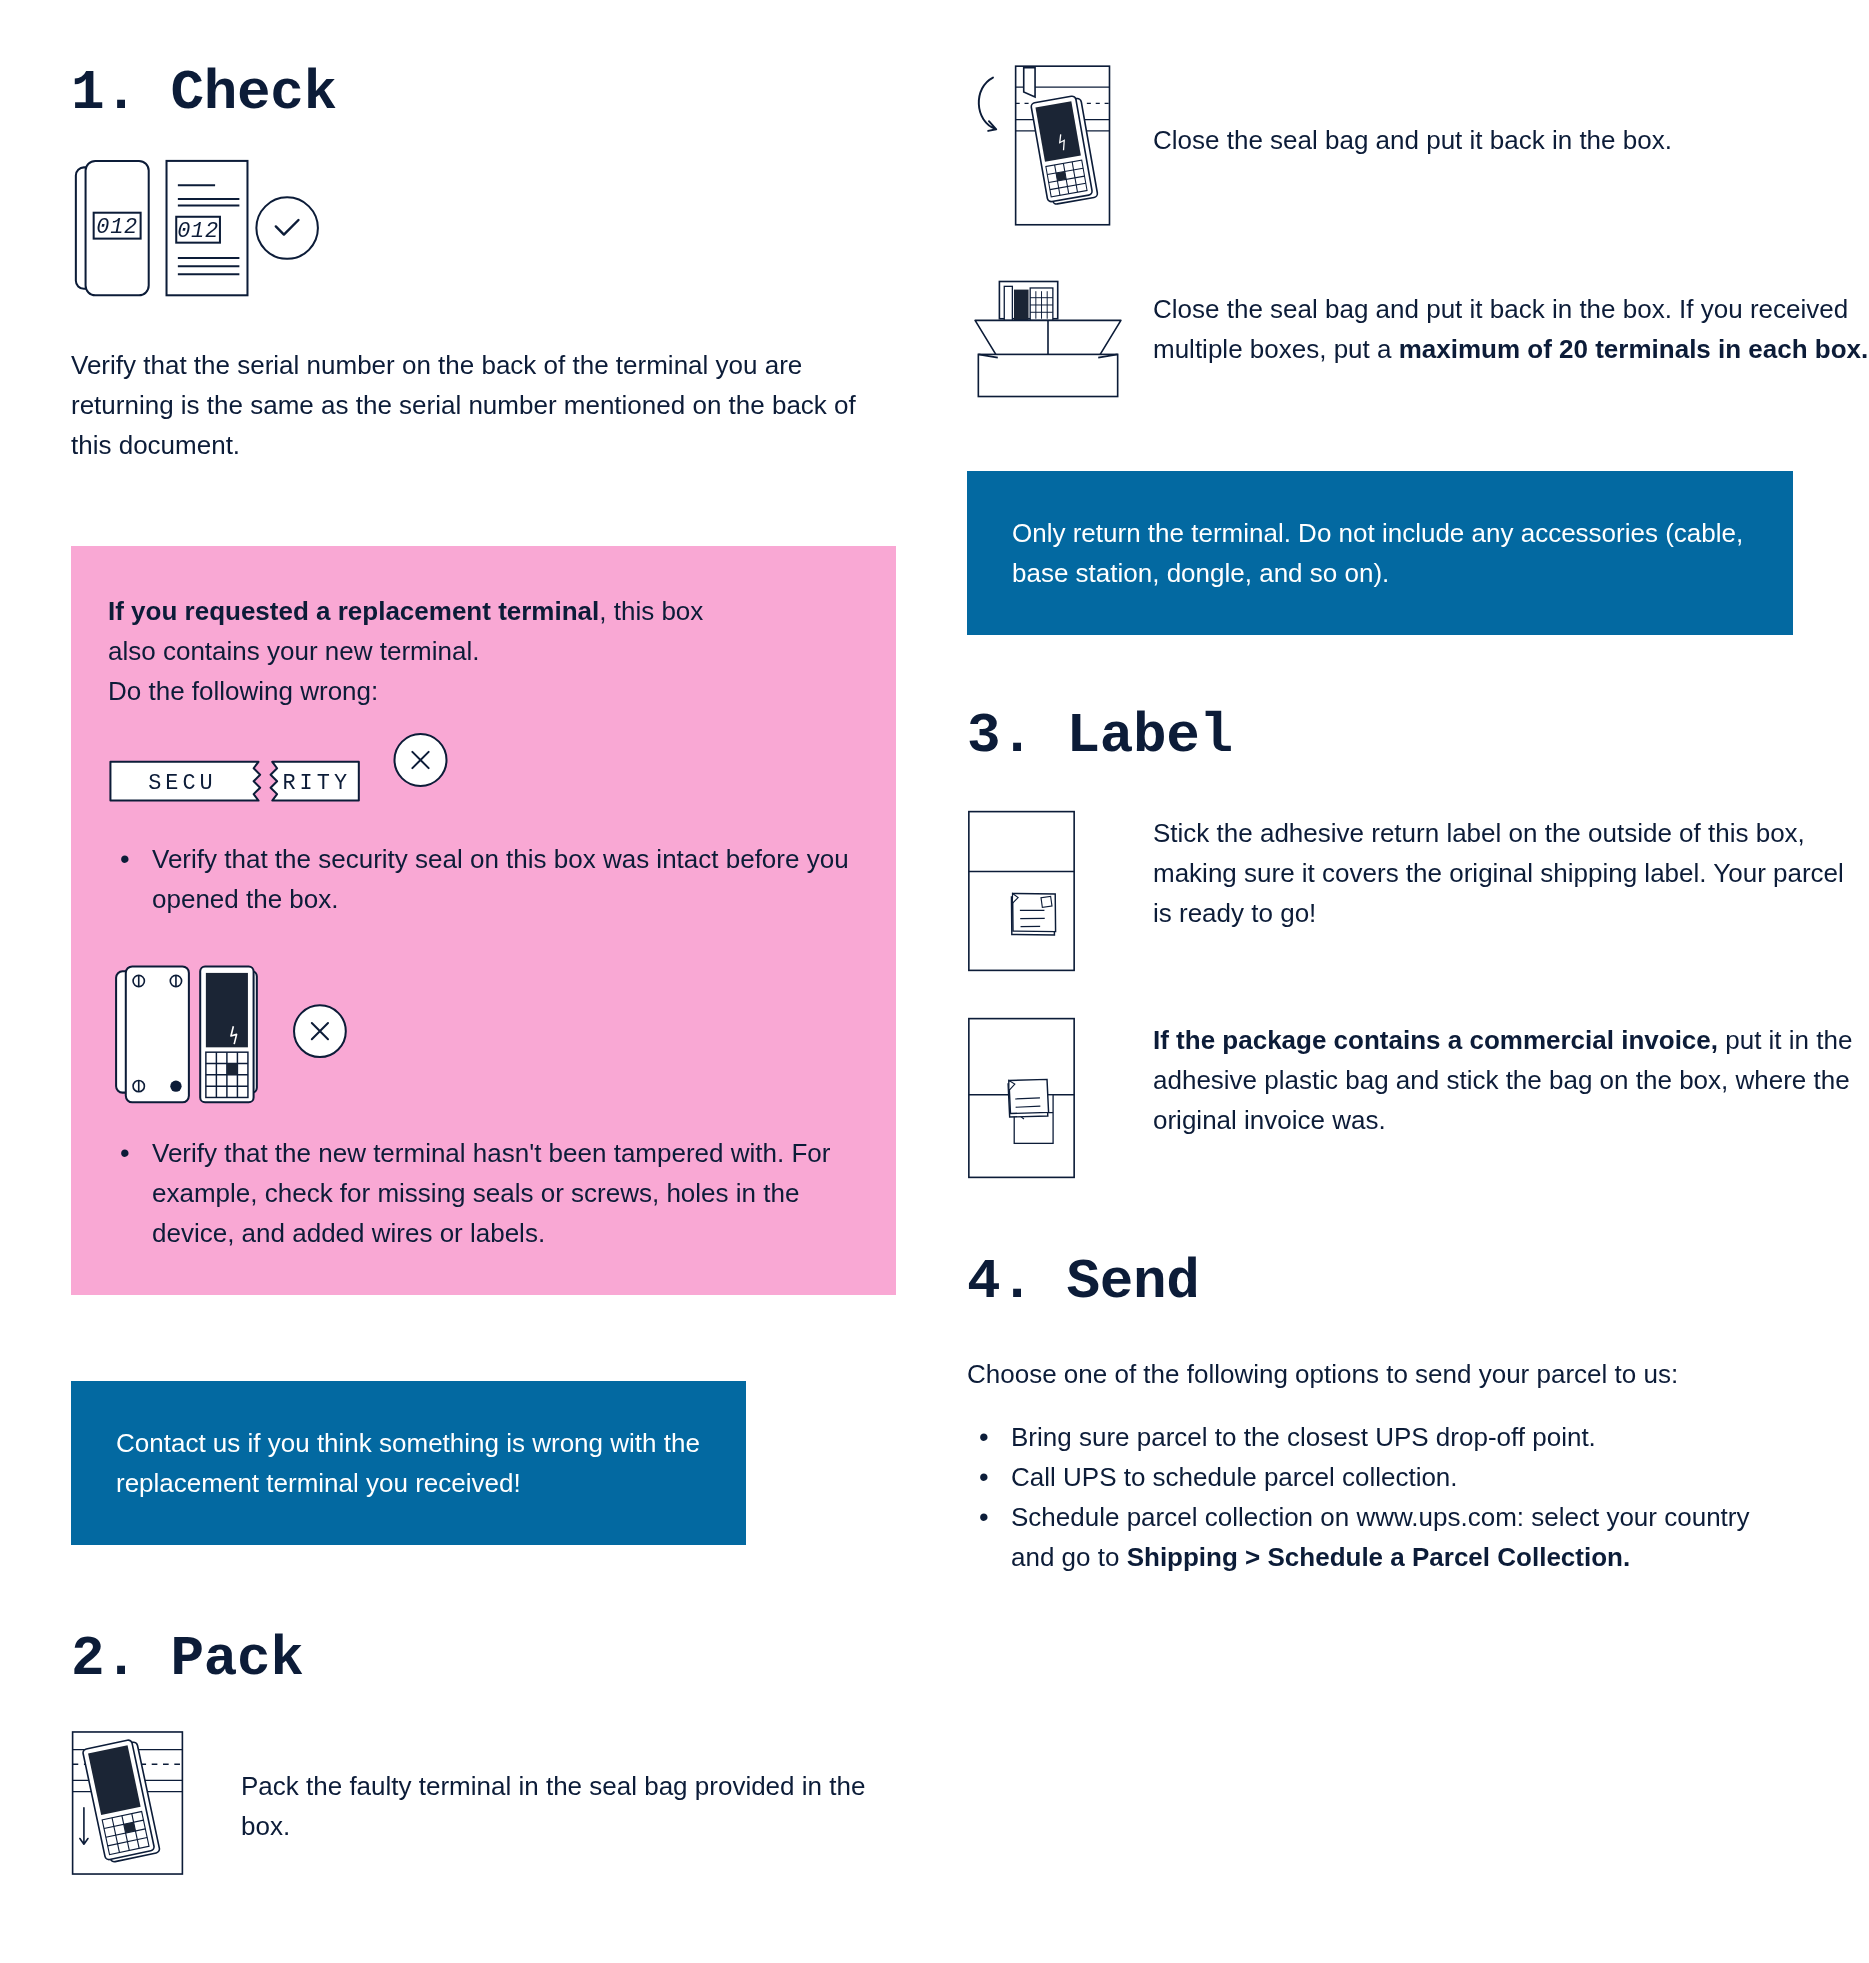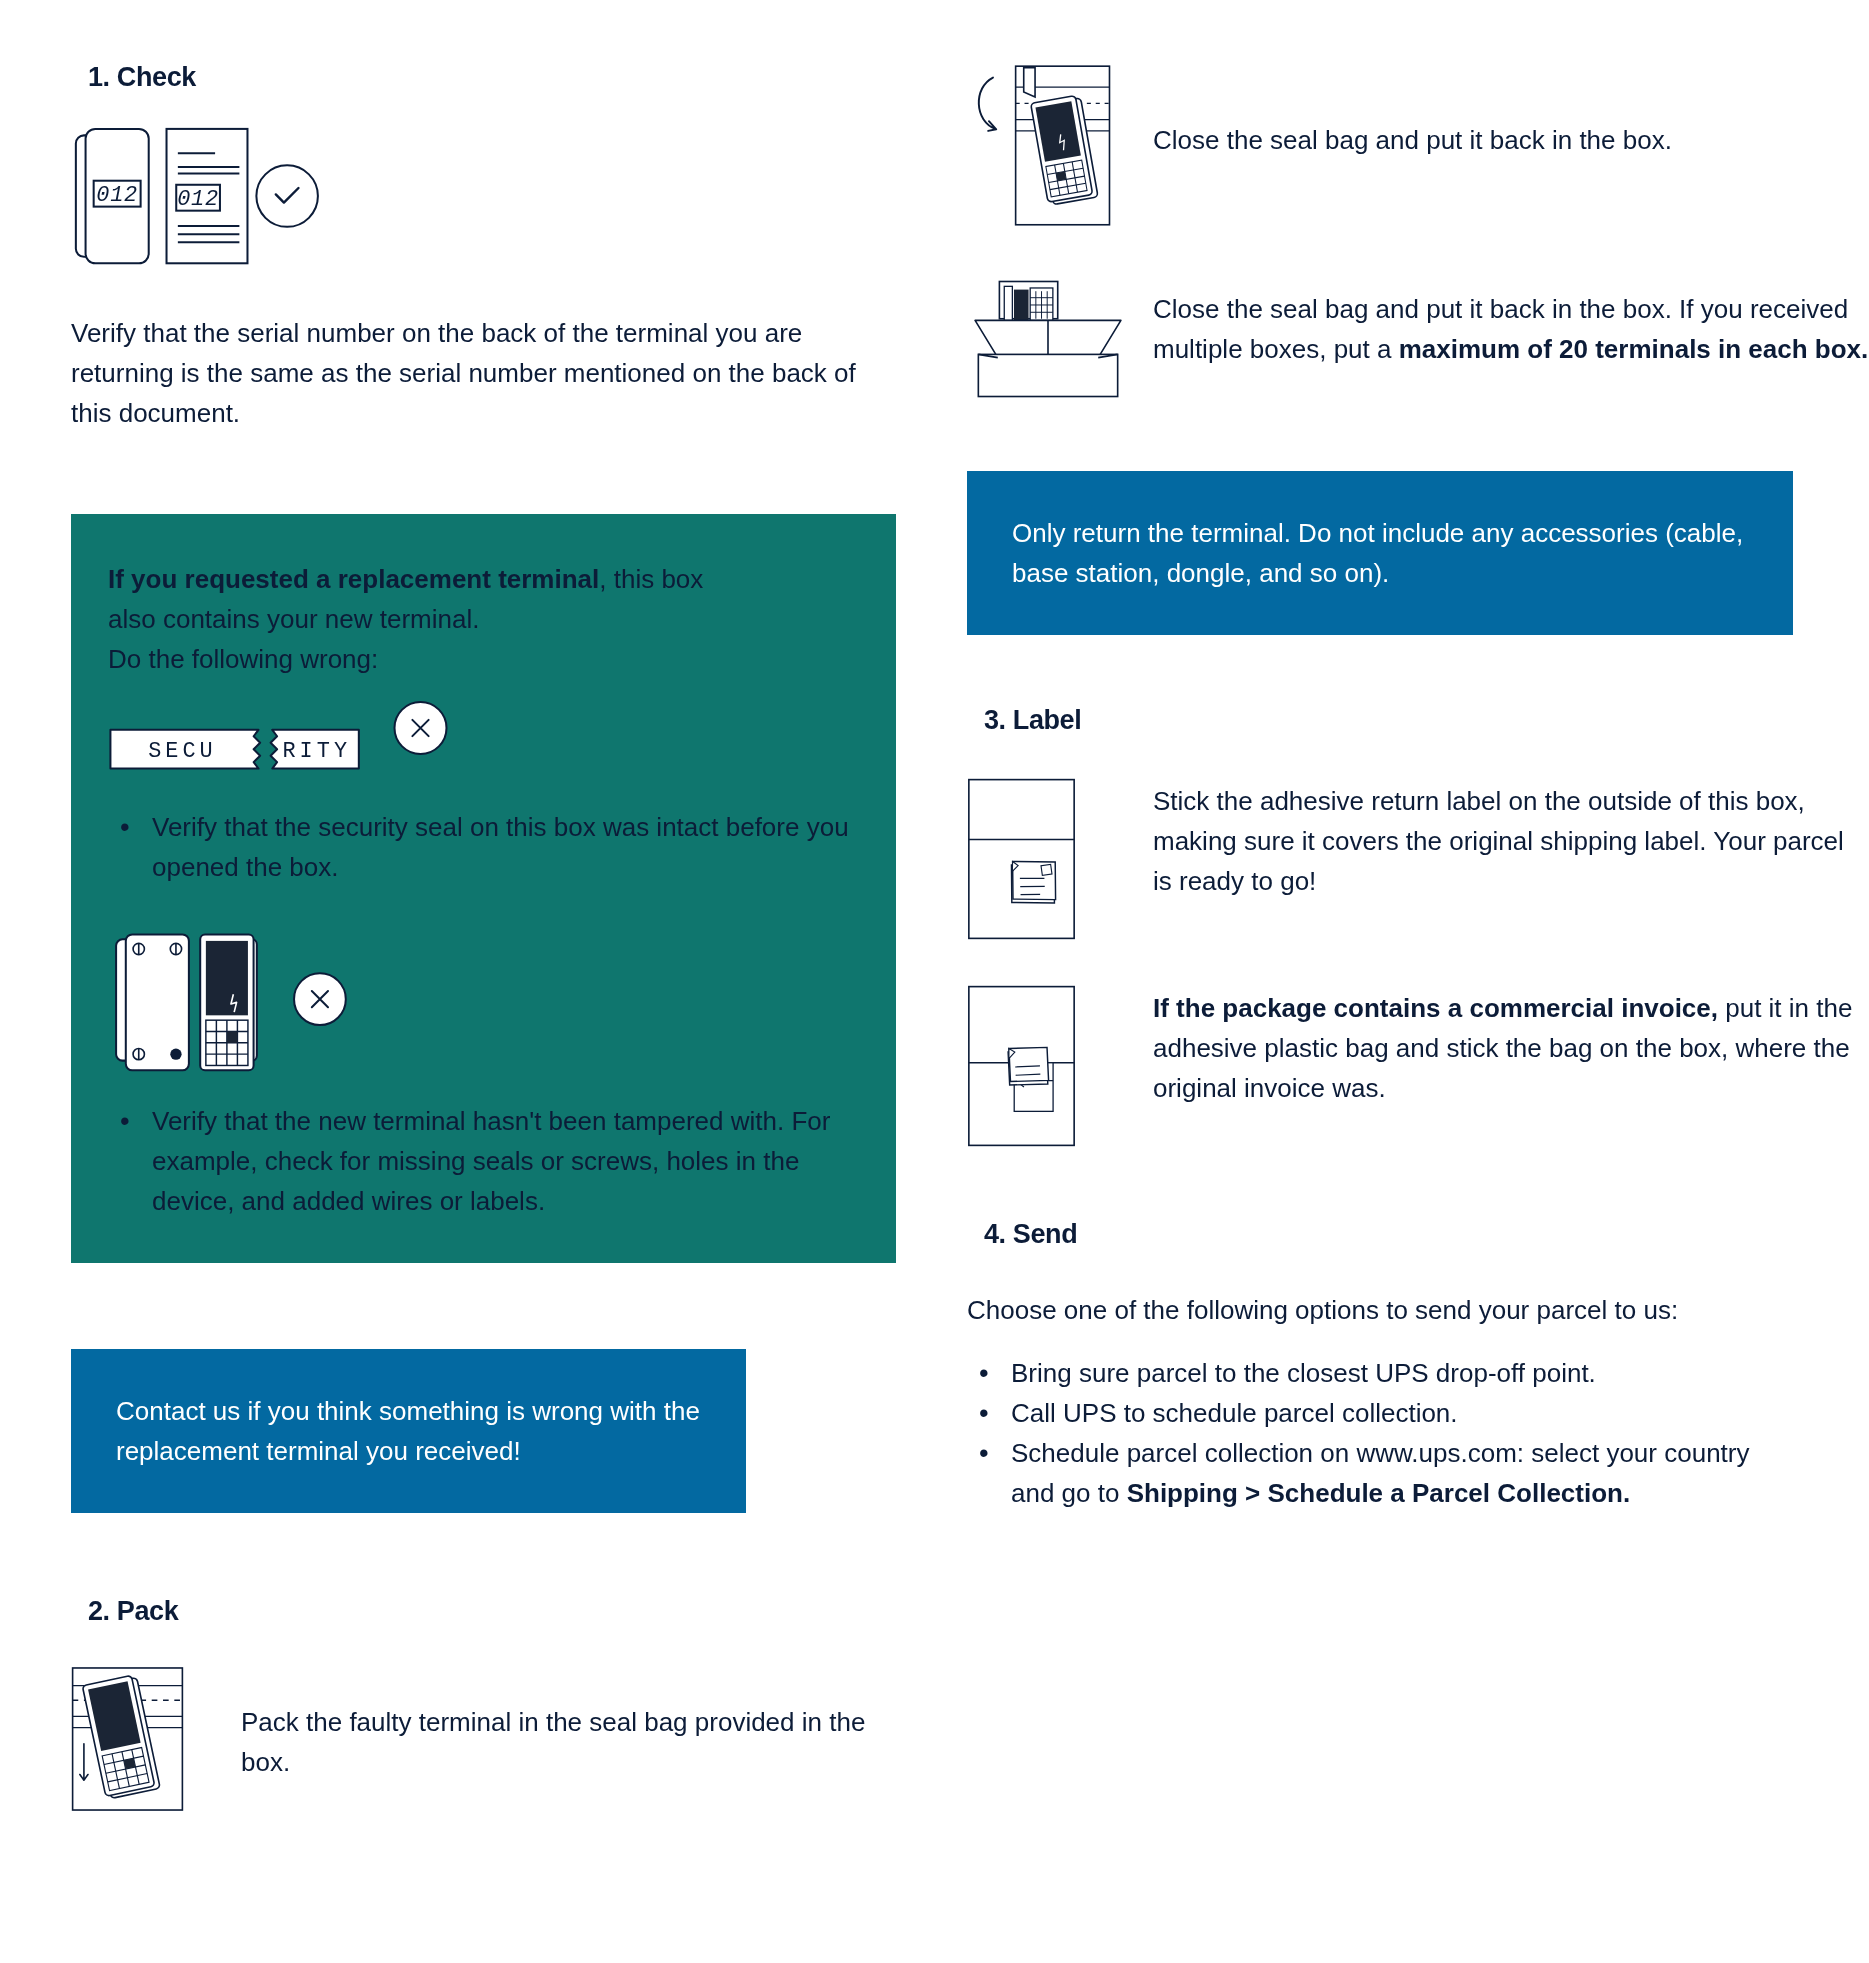--- a/index.html
+++ b/index.html
@@ -23,26 +23,27 @@
     overflow: hidden;
   }
   .col {
     position: absolute;
     top: 0;
   }
   .col-left  { left: 71px;  width: 826px; }
   .col-right { left: 967px; width: 826px; }
 
   h2.step-title {
-    font-size: 27px;
+    font-size: 56px;
     font-weight: 700;
     letter-spacing: -0.4px;
     color: #0c1c38;
-    margin: 17px;
+    margin: 0;
     line-height: 1.1;
+    font-family: Liberation Mono, monospace;
   }
 
   p.body-text, li.body-text {
     font-size: 26px;
     line-height: 40px;
     color: #0c1c38;
     margin: 0;
     font-weight: 400;
   }
   .bold { font-weight: 700; }
@@ -61,21 +62,21 @@
     content: "\2022";
     position: absolute;
     left: -32px;
     top: 0;
     font-size: 27.5px;
     line-height: 40px;
     color: #0c1c38;
   }
 
   .grey-panel {
-    background: #0f766e;
+    background: #f9a8d4;
     box-sizing: border-box;
   }
   .black-panel {
     background: #0369a1;
     color: #ffffff;
     box-sizing: border-box;
   }
   .black-panel p { color: #ffffff; }
 
   .row {

